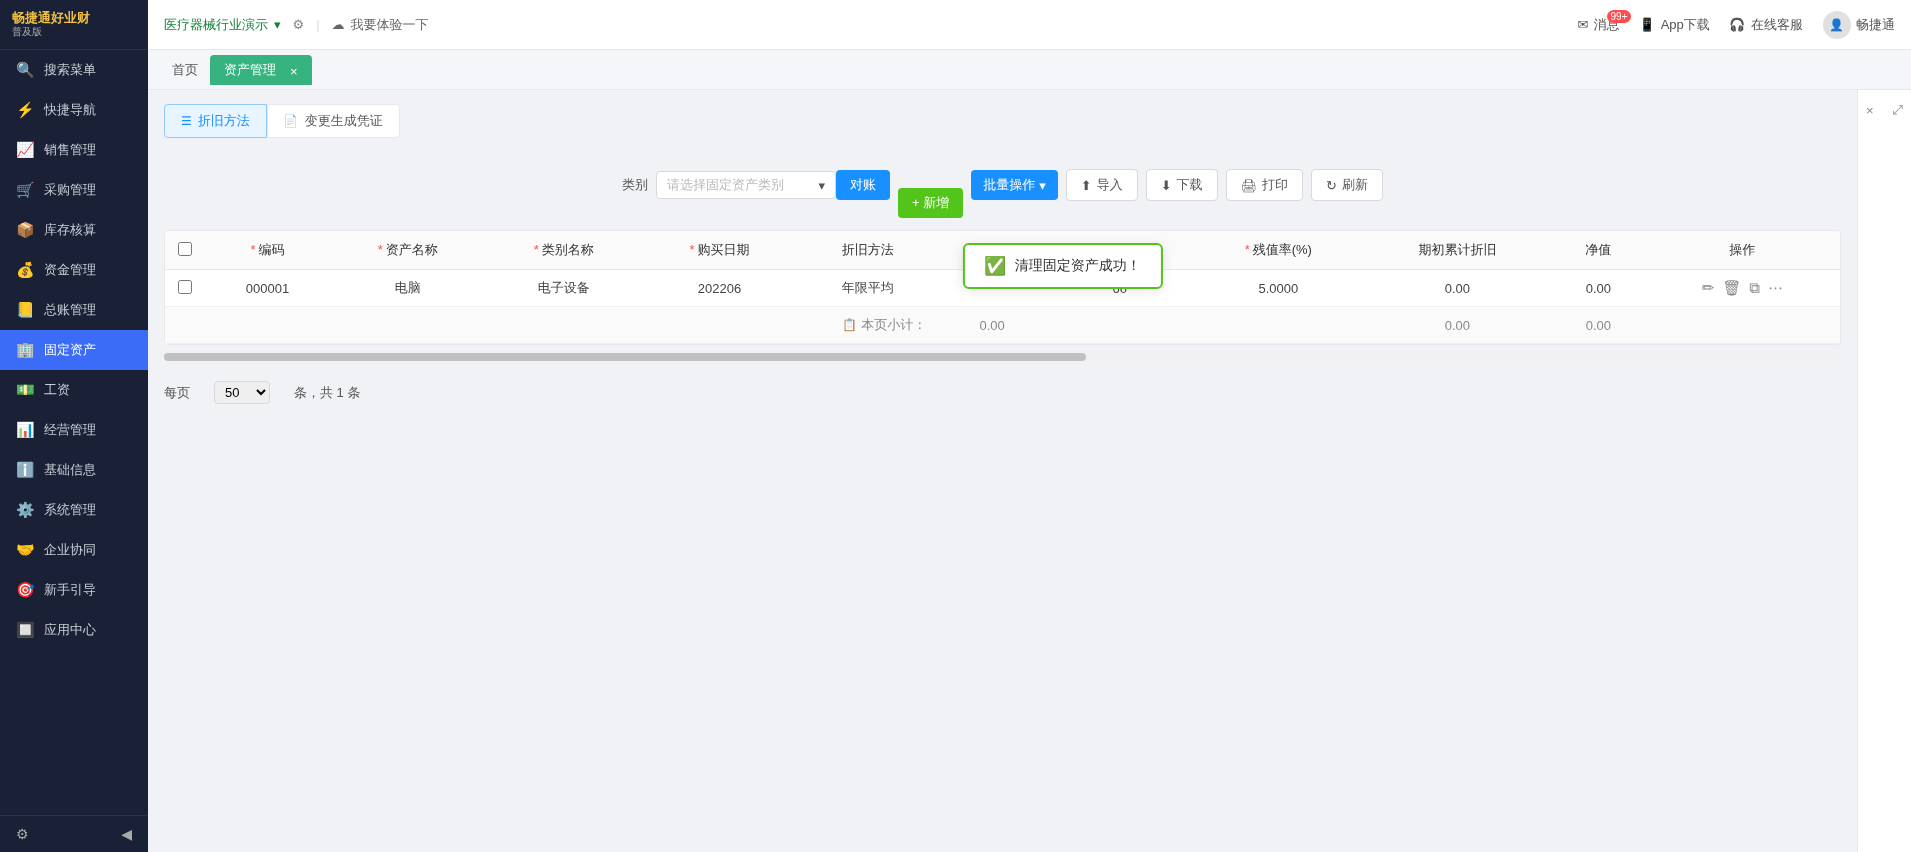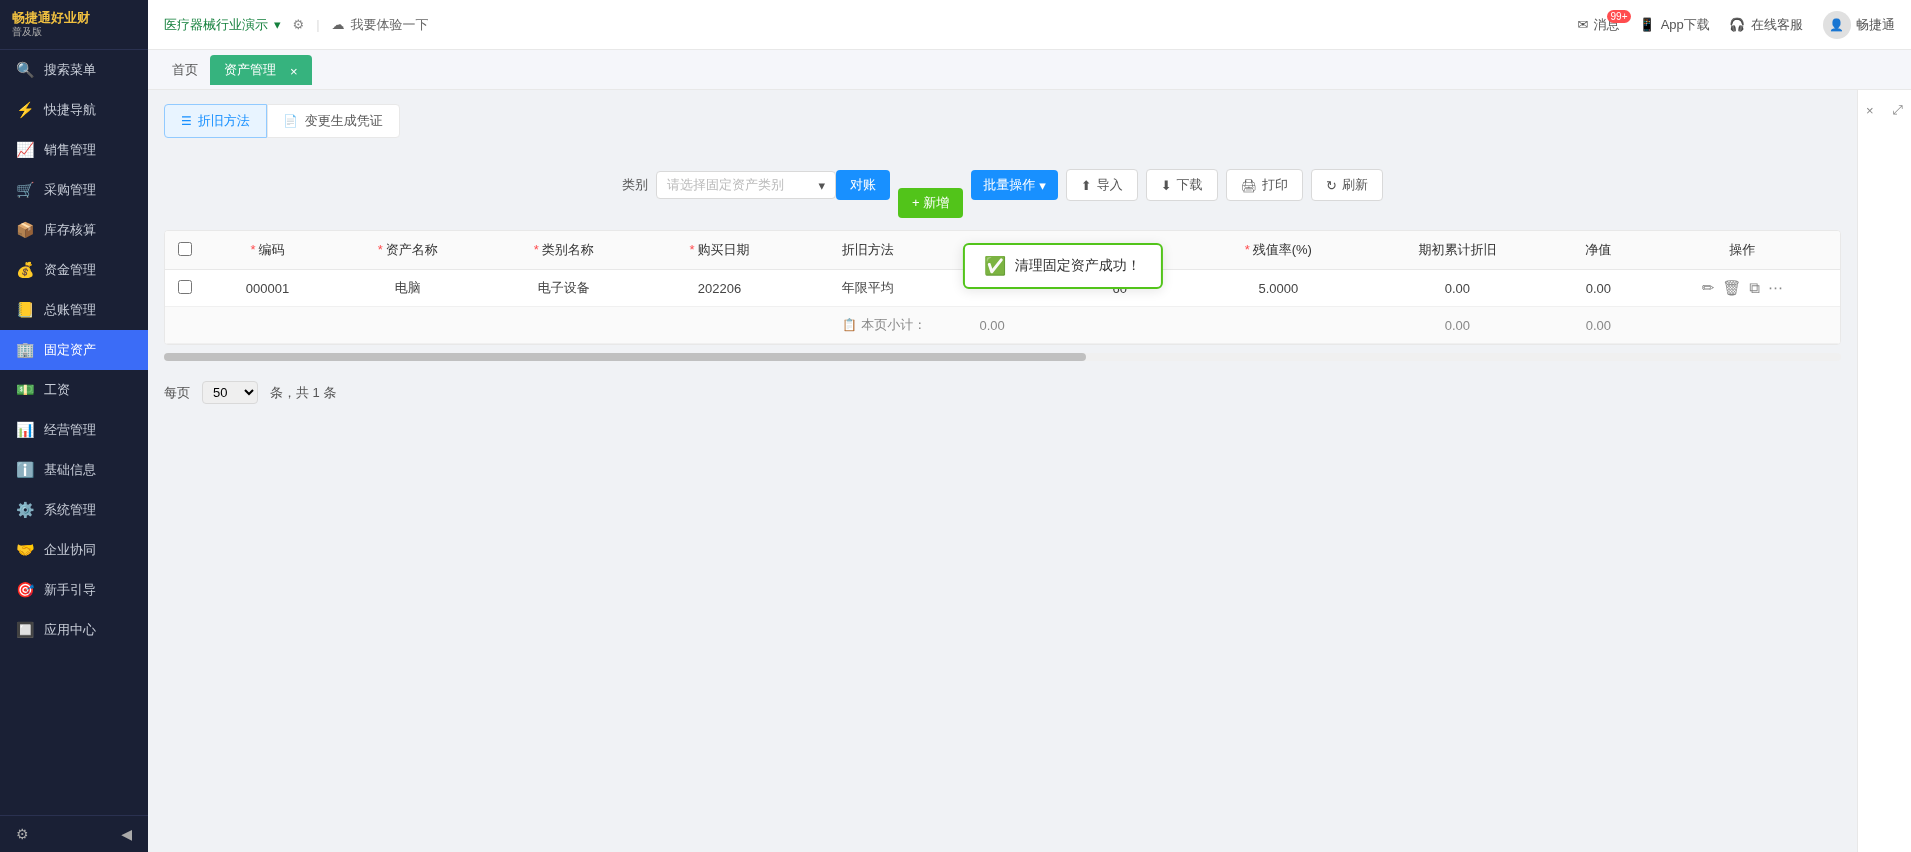--- a/index.html
+++ b/index.html
@@ -293,21 +293,21 @@
       color: #333;
       box-shadow: 0 2px 12px rgba(0,0,0,0.1);
       z-index: 100;
     }
     .success-icon { color: #52c41a; font-size: 18px; }
 
     
     .pagination-bar {
       display: flex;
       align-items: center;
-      gap: 12px;
+      gap: 24px;
       padding: 12px 0 4px;
       font-size: 13px;
       color: #555;
     }
     .page-size-select {
       border: 1px solid #d9d9d9;
       border-radius: 4px;
       padding: 2px 6px;
       font-size: 13px;
       cursor: pointer;

